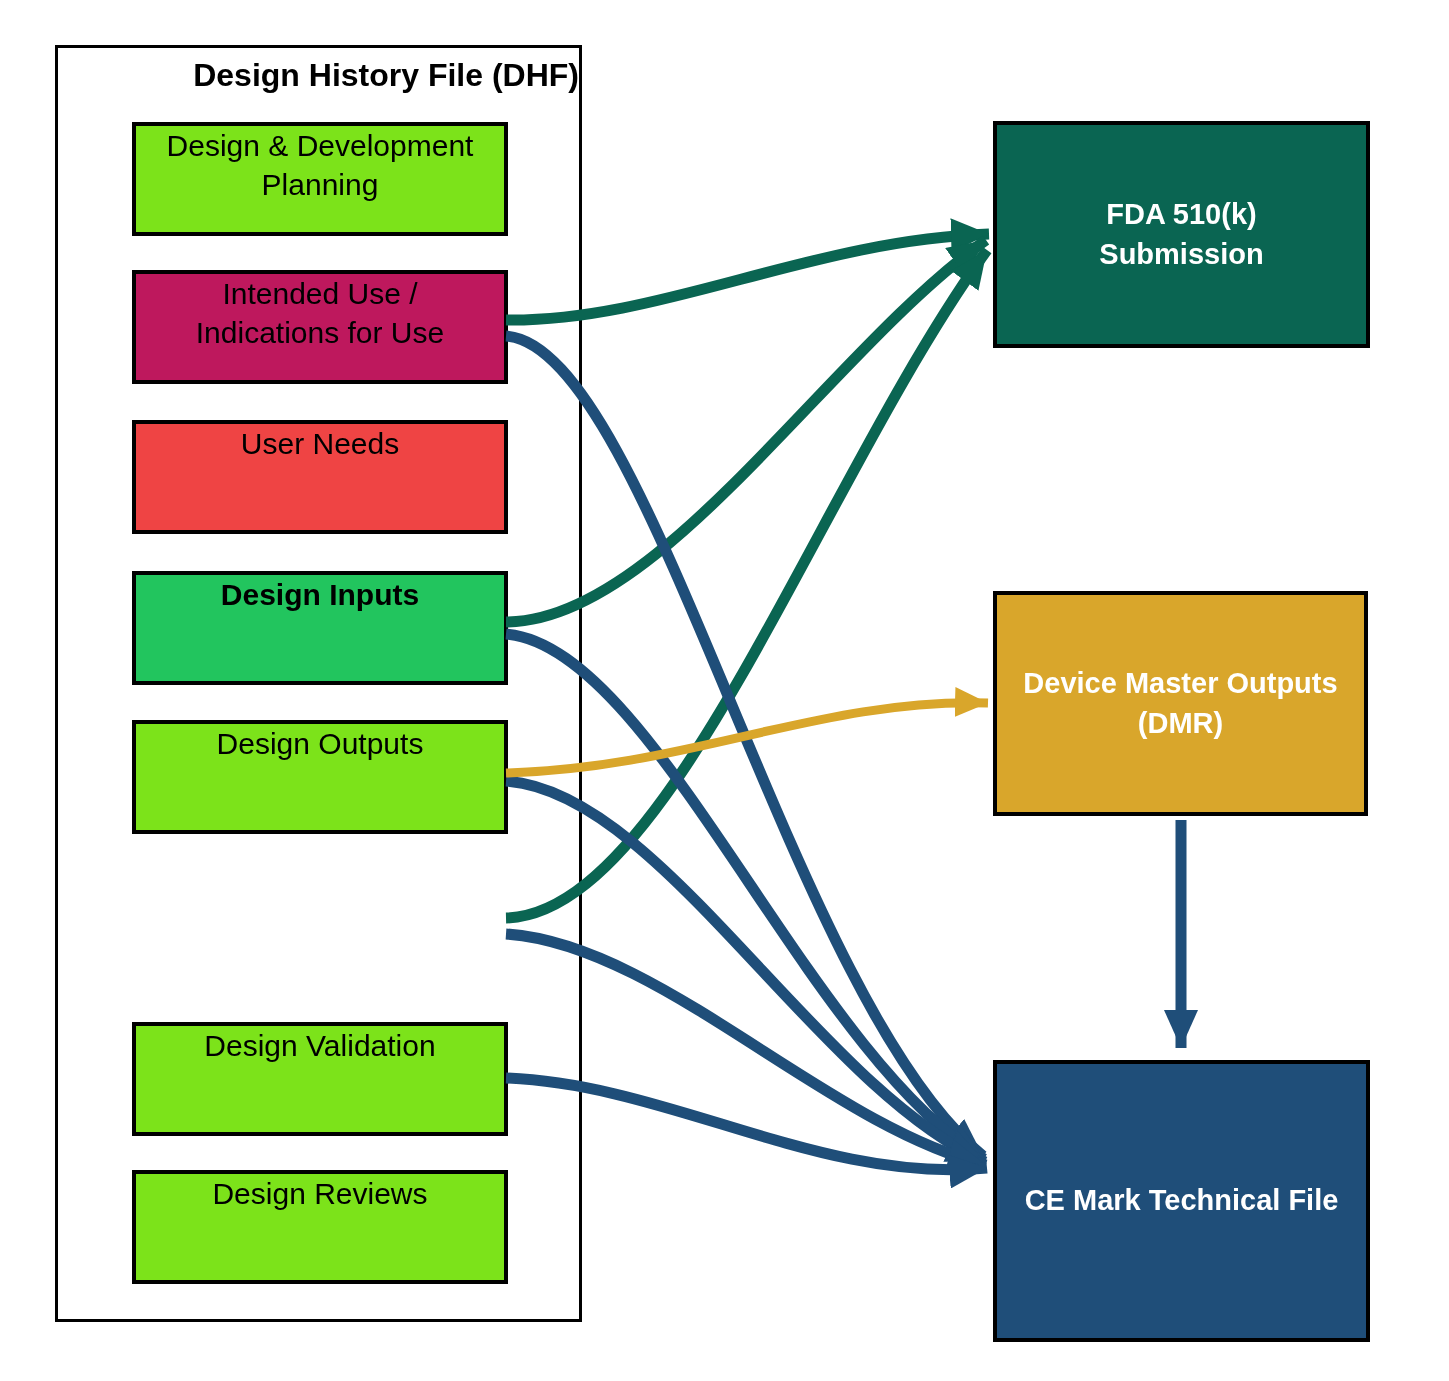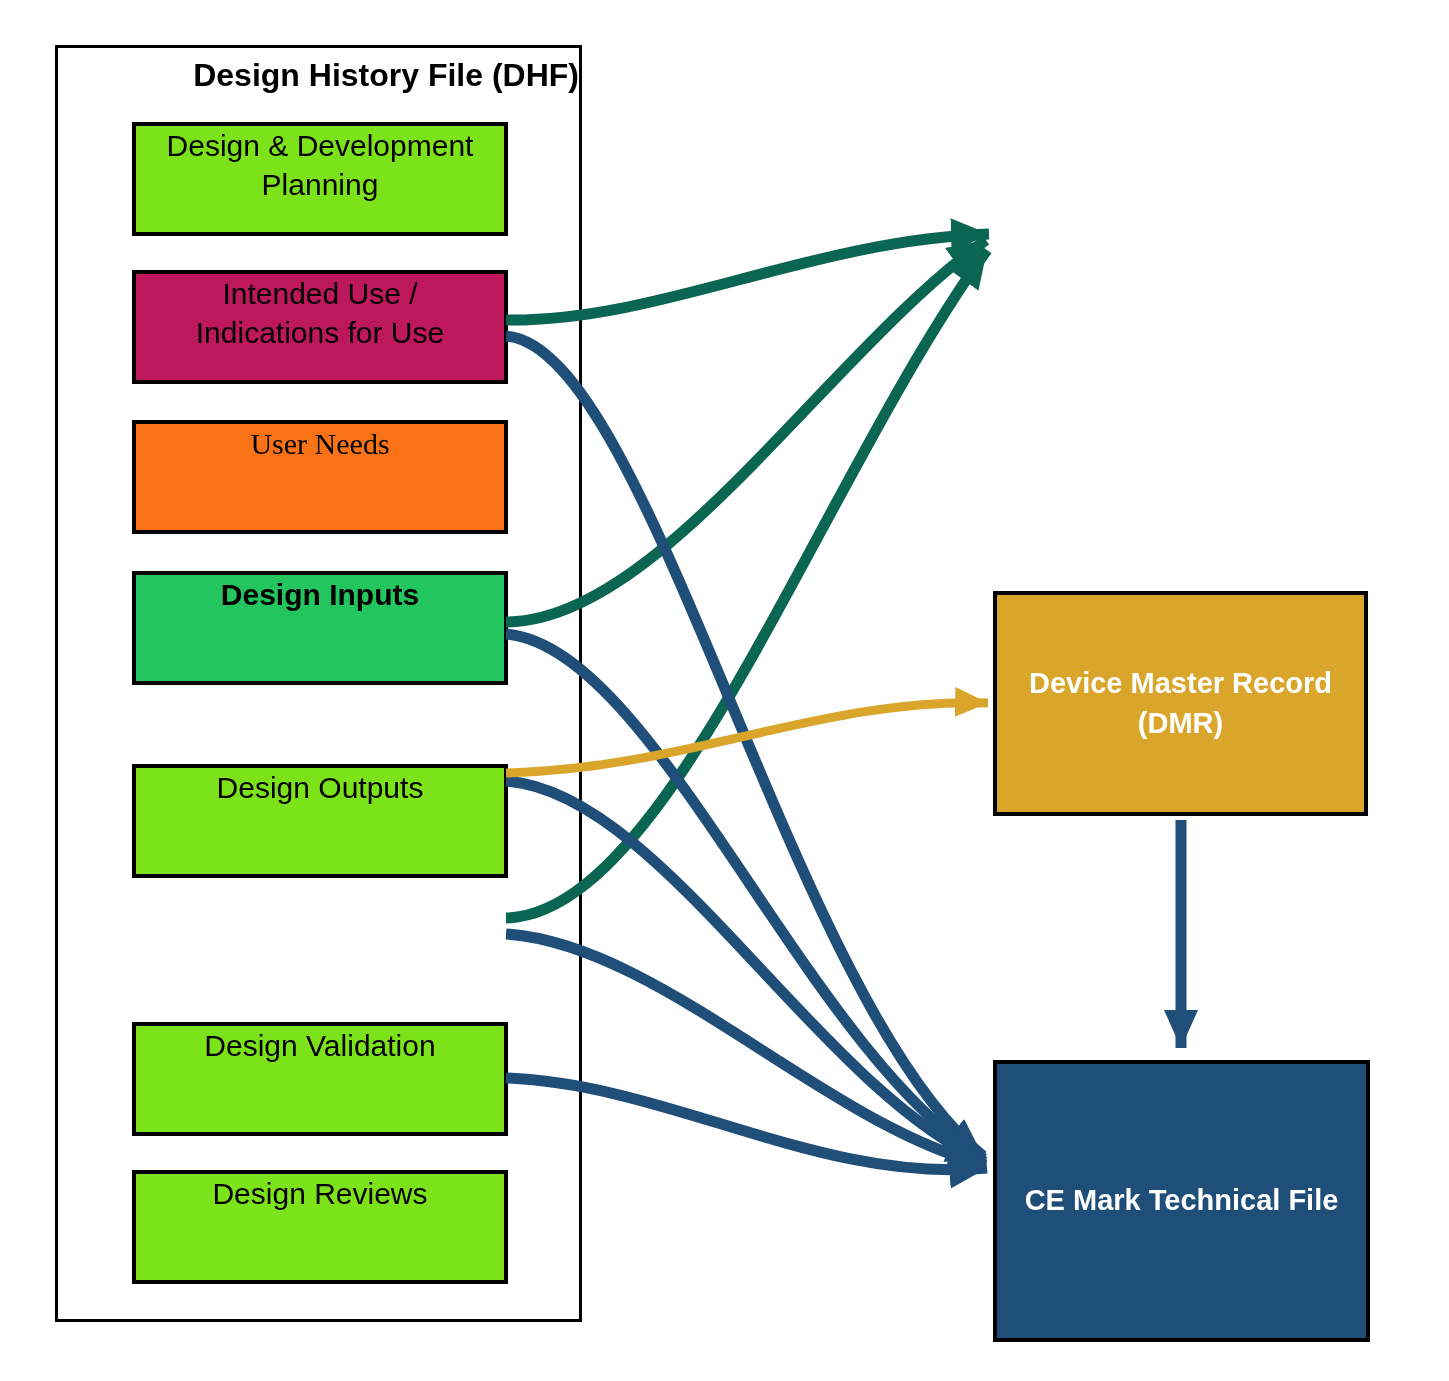--- a/index.html
+++ b/index.html
@@ -43,21 +43,21 @@
   .rbox-dmr { top:591px; height:225px; width:375px; }
   .rbox-ce  { top:1060px; height:282px; }
   .rbox-fda .txt { width:240px; }
   .rbox-dmr .txt { width:358px; }
   .rbox-ce  .txt { width:330px; }
 
   .g1 { top:122px; }
   .g2 { top:270px; }
   .g3 { top:420px; }
   .g4 { top:571px; }
-  .g5 { top:720px;margin-top:44px; }
+  .g5 { top:720px; }
   .g6 { top:872px; }
   .g7 { top:1022px; }
   .g8 { top:1170px; }
 
   svg.arrows {
     position:absolute; left:0; top:0; width:1449px; height:1381px;
     pointer-events:none; z-index:5;
   }
 </style>
 </head>
@@ -68,38 +68,41 @@
   <div class="dhf">
     <div class="dhf-title">Design History File (DHF)</div>
   </div>
 
   <div class="gbox g1" style="background-color: rgb(124, 227, 26);">
     <div class="txt">Design &amp; Development Planning</div>
   </div>
   <div class="gbox g2" style="background-color: #be185d;">
     <div class="txt">Intended Use / Indications for Use</div>
   </div>
-  <div class="gbox g3" style="background-color: #f97316; font-family: Liberation Serif, serif;">
+  <div class="gbox g3" style="background-color: #ef4444;">
     <div class="txt">User Needs</div>
   </div>
   <div class="gbox g4" style="background-color: #22c55e; font-weight: bold;">
     <div class="txt">Design Inputs</div>
   </div>
   <div class="gbox g5" style="background-color: rgb(124, 227, 26);">
     <div class="txt">Design Outputs</div>
   </div>
   <div class="gbox g7" style="background-color: rgb(124, 227, 26);">
     <div class="txt">Design Validation</div>
   </div>
   <div class="gbox g8" style="background-color: rgb(124, 227, 26);">
     <div class="txt">Design Reviews</div>
   </div>
 
+  <div class="rbox rbox-fda" style="background-color: rgb(10, 101, 82);">
+    <div class="txt">FDA 510(k) Submission</div>
+  </div>
   <div class="rbox rbox-dmr" style="background-color: rgb(217, 166, 43);">
-    <div class="txt">Device Master Record (DMR)</div>
+    <div class="txt">Device Master Outputs (DMR)</div>
   </div>
   <div class="rbox rbox-ce" style="background-color: rgb(31, 78, 121);">
     <div class="txt">CE Mark Technical File</div>
   </div>
 
   <svg class="arrows" viewBox="0 0 1449 1381">
     <defs>
       <marker id="ah-teal" markerUnits="userSpaceOnUse" markerWidth="40" markerHeight="34" refX="38" refY="17" orient="auto">
         <path d="M0,0 L38,17 L0,34 Z" fill="#0A6552"></path>
       </marker>

